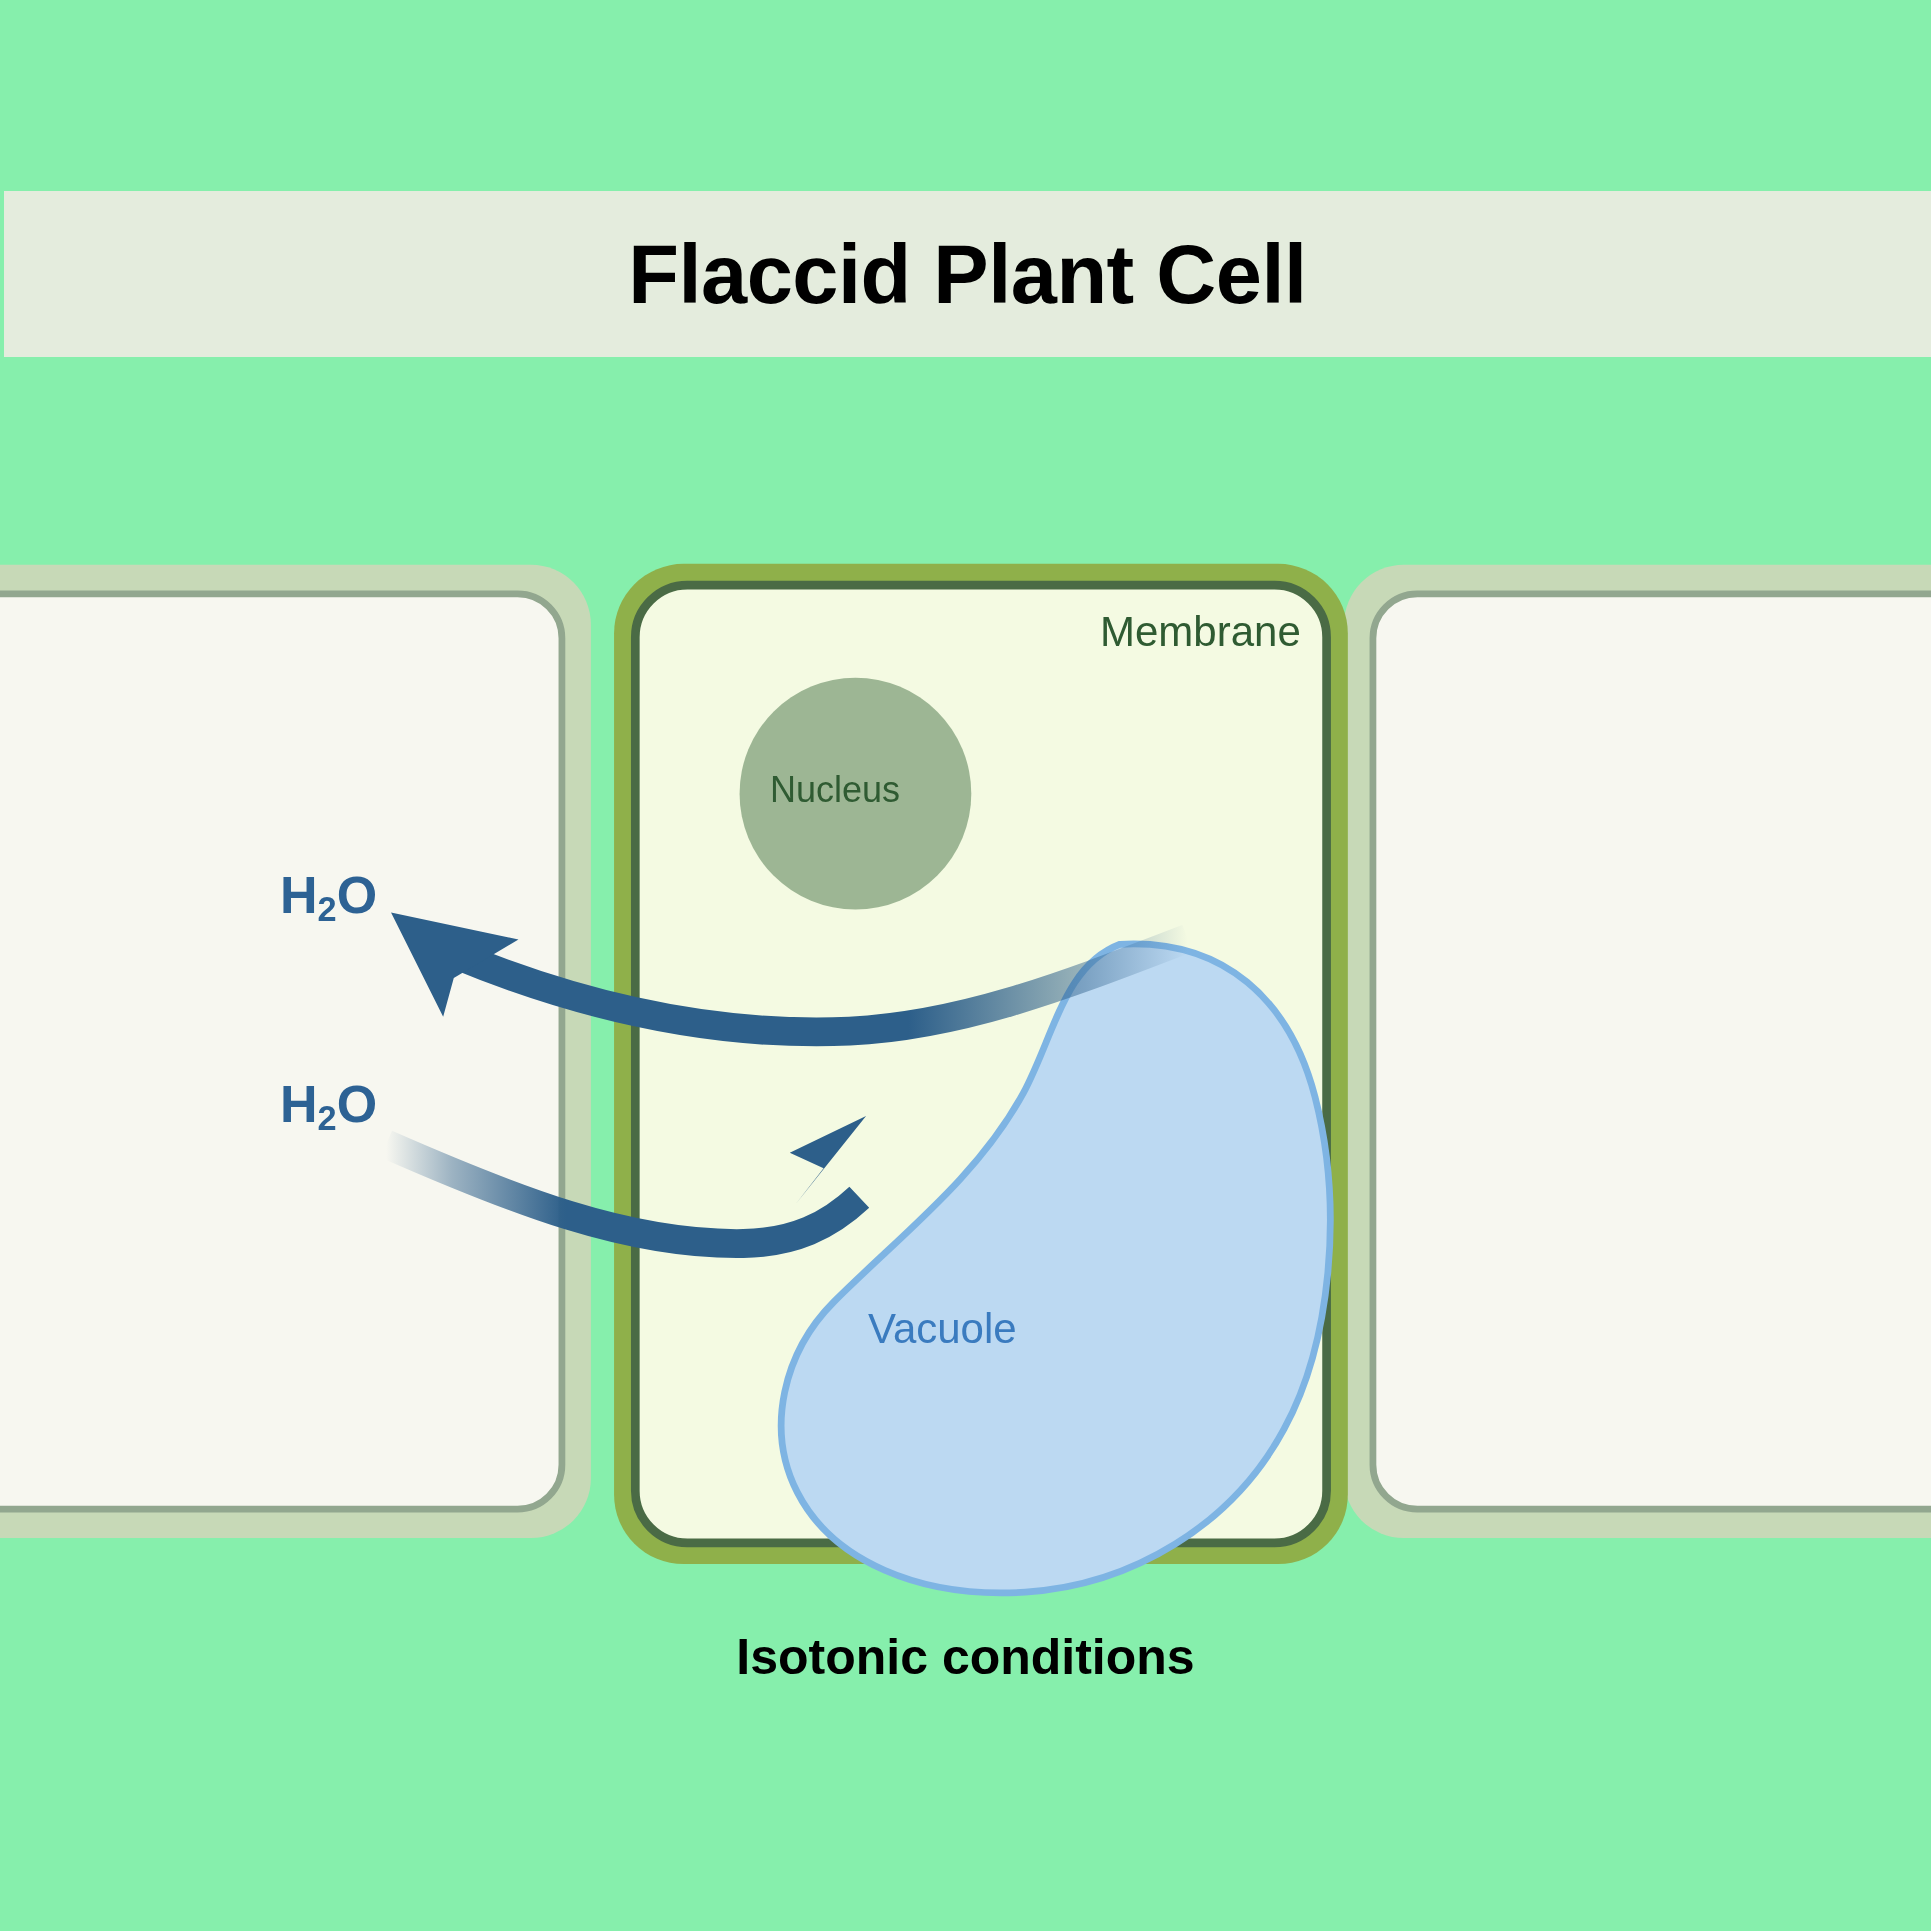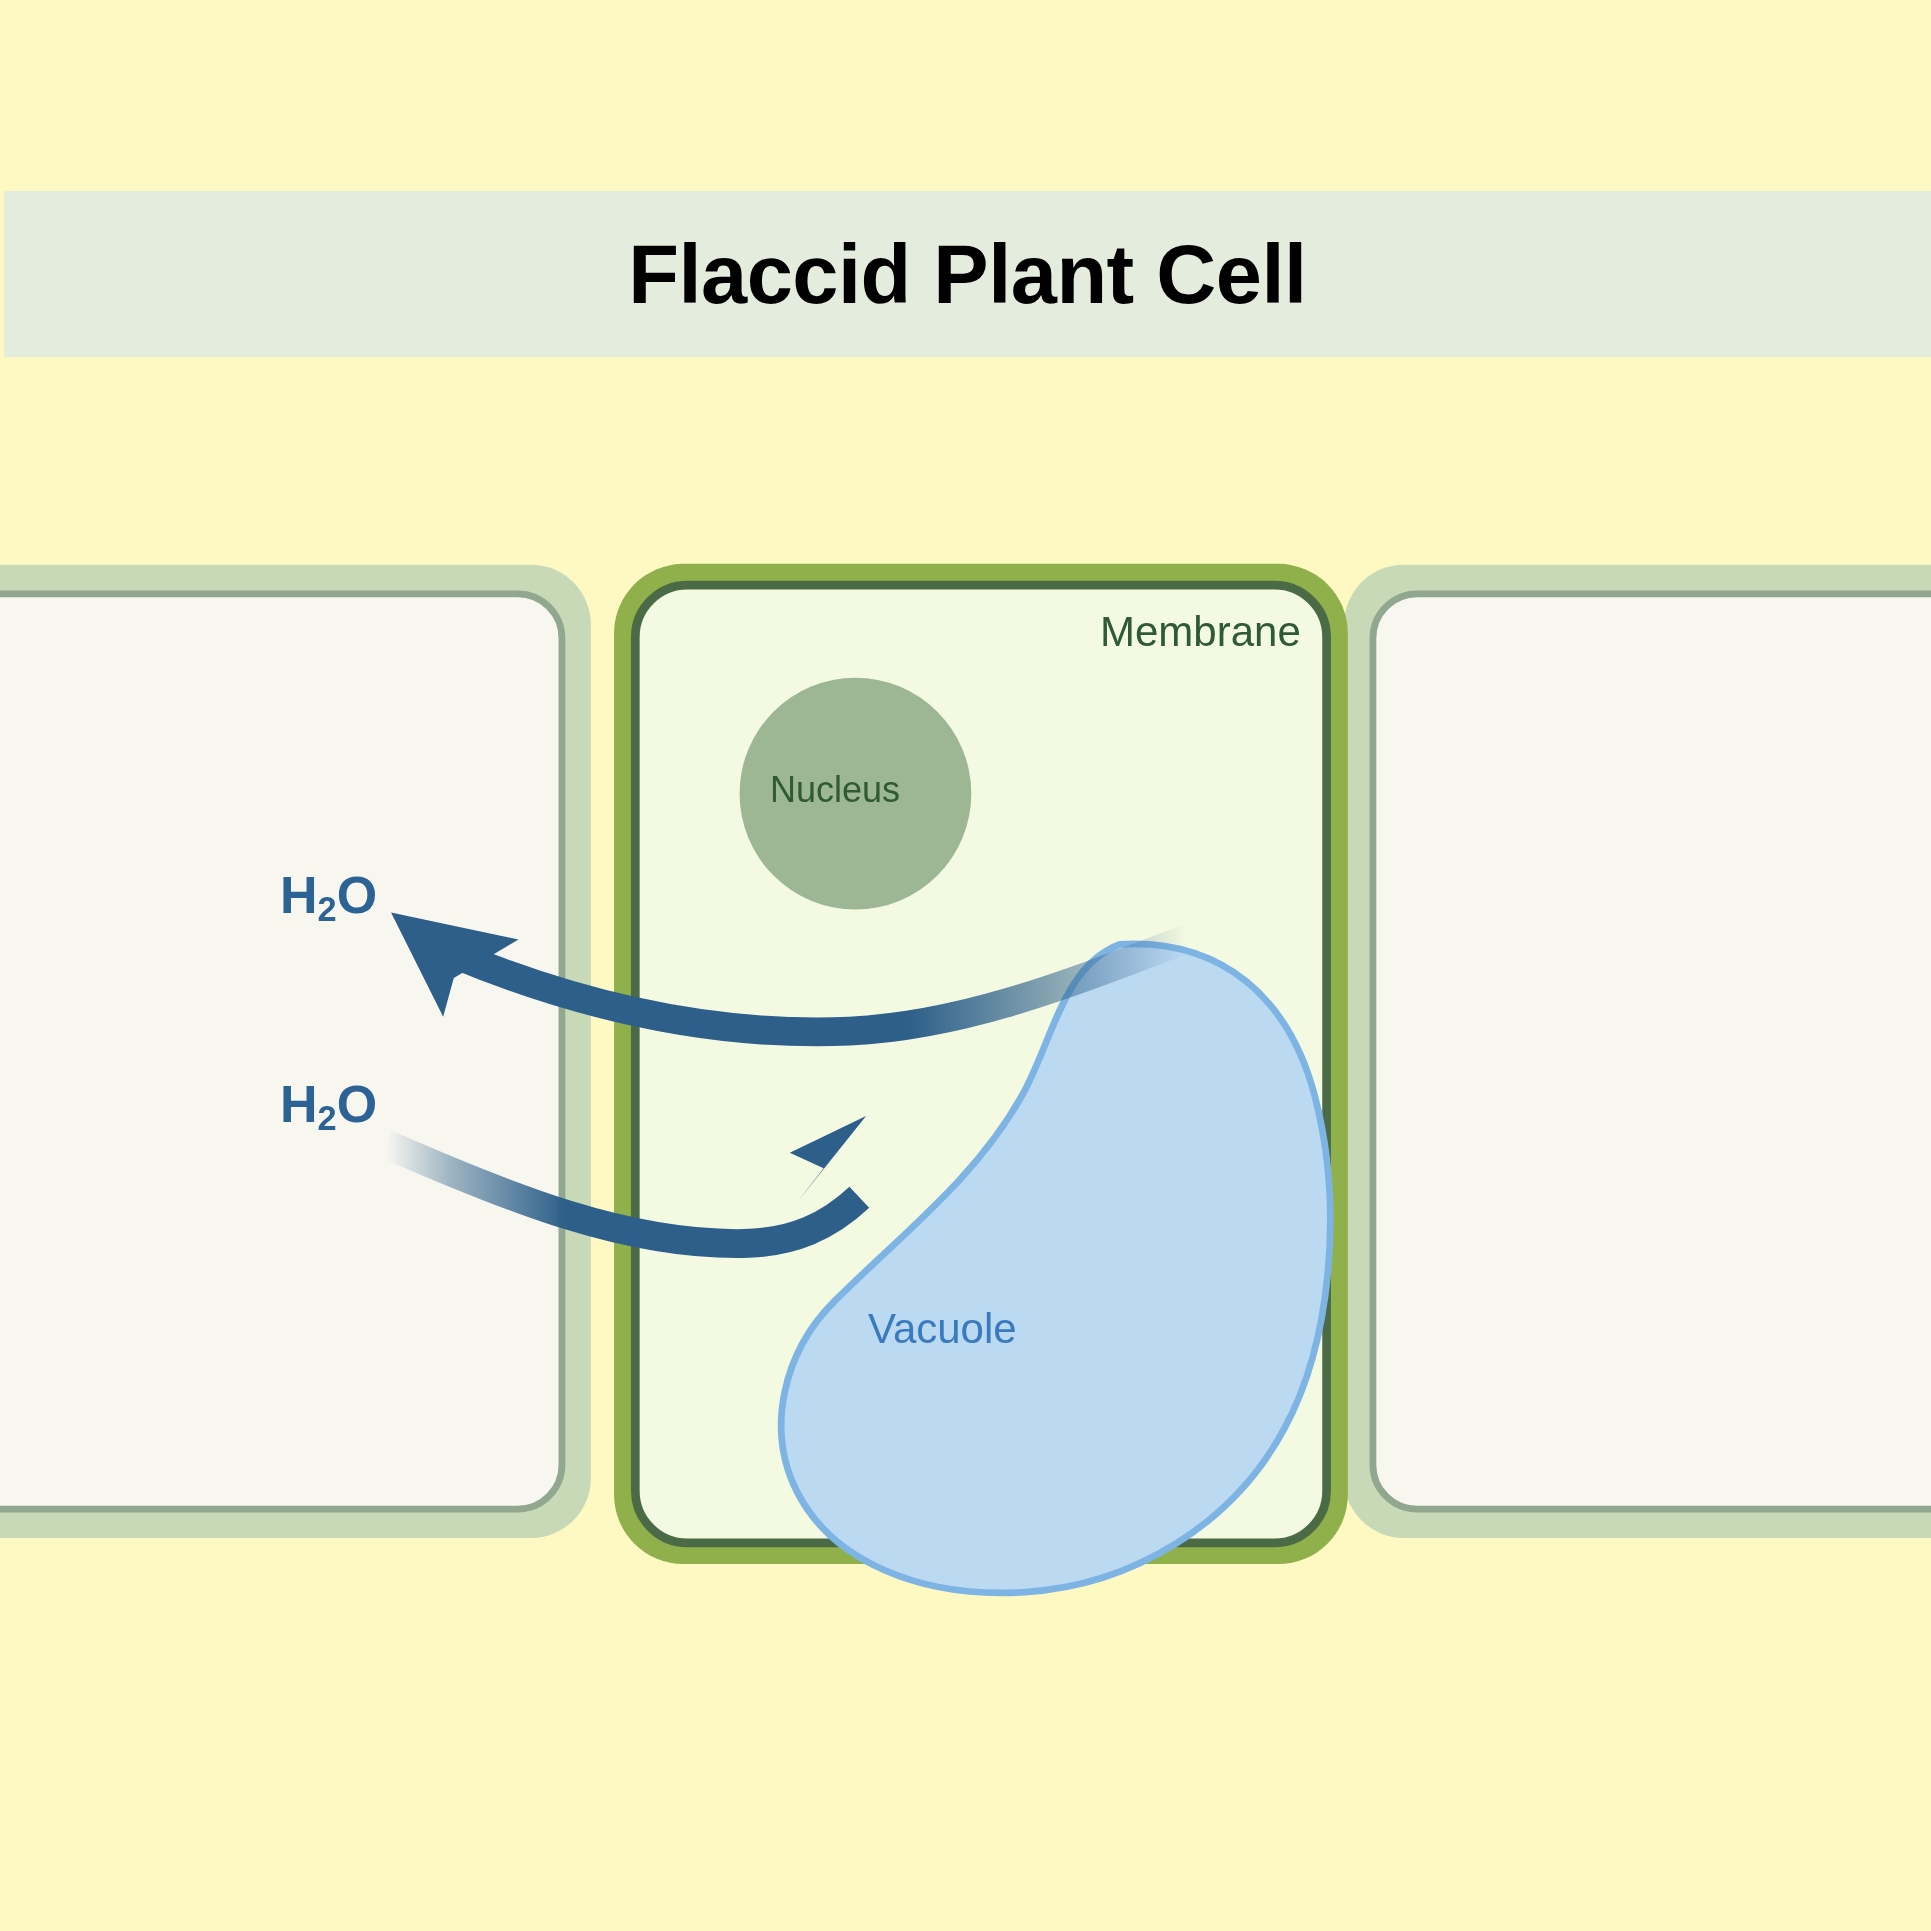--- a/index.html
+++ b/index.html
@@ -11,21 +11,21 @@
   body {
     width: 1931px;
     height: 1931px;
     font-family: "Liberation Sans", "DejaVu Sans", sans-serif;
     overflow: hidden;
   }
   #stage {
     position: relative;
     width: 1931px;
     height: 1931px;
-    background: #fef9c3;
+    background: #86efac;
   }
 
   
   #title-banner {
     position: absolute;
     left: 3.9px;
     top: 191px;
     width: 1927px;
     height: 166px;
     background: #e4ecdd;
@@ -184,15 +184,16 @@
   <div class="ov" id="label-vacuole">Vacuole</div>
 
   <div class="ov h2o" id="h2o-out">
     <span>H</span><sub>2</sub><span>O</span>
   </div>
 
   <div class="ov h2o" id="h2o-in">
     <span>H</span><sub>2</sub><span>O</span>
   </div>
 
+  <div id="caption">Isotonic conditions</div>
 
 </div>
 
 
 </body></html>

